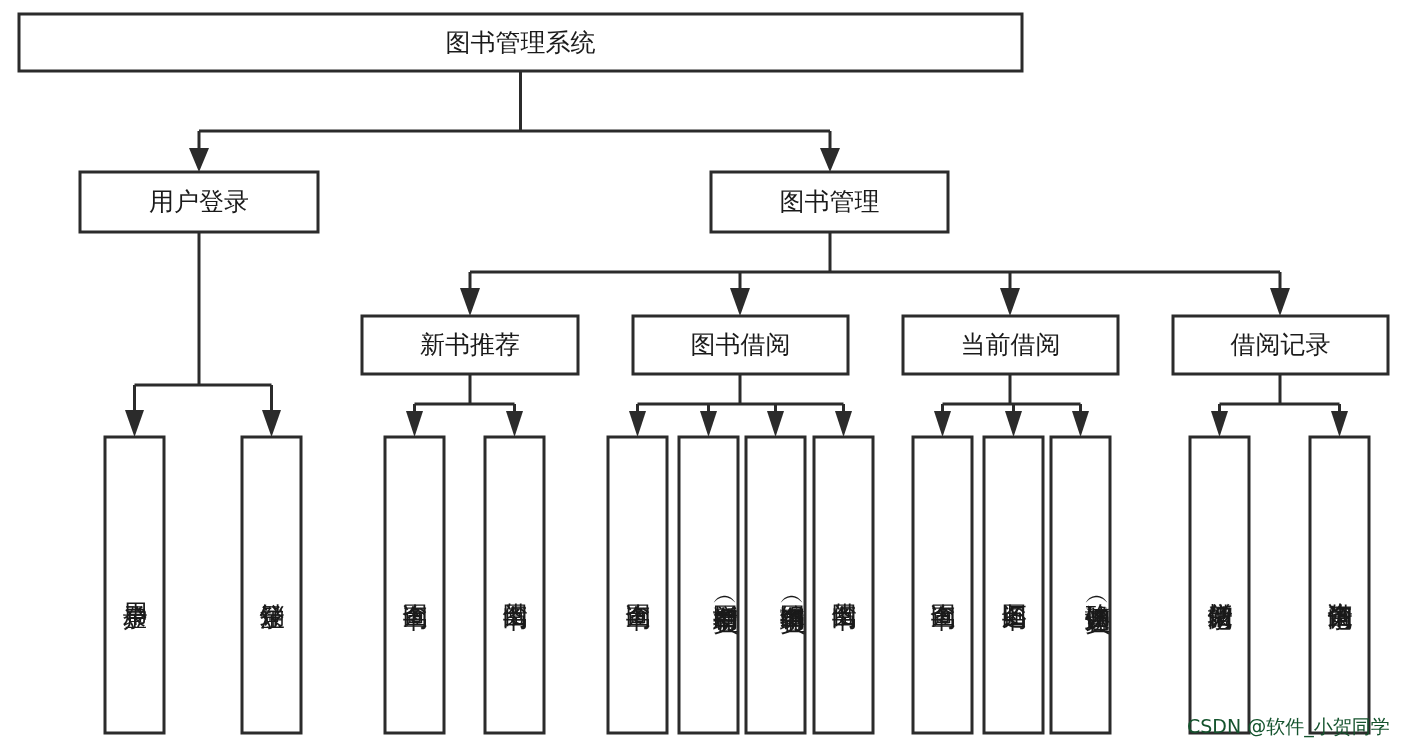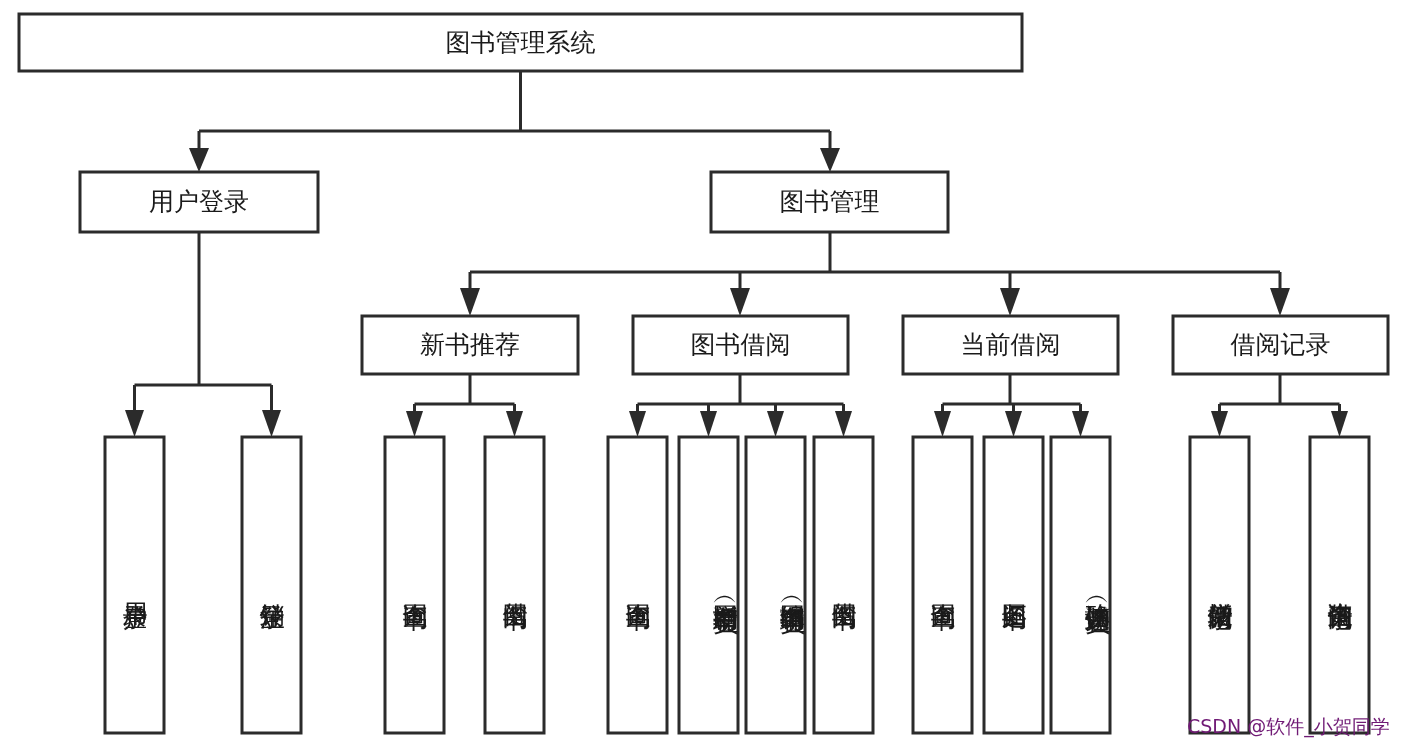--- a/index.html
+++ b/index.html
@@ -66,21 +66,21 @@
     letter-spacing: 1px;
     white-space: nowrap;
     text-align: center;
     pointer-events: none;
     user-select: none;
   }
   #watermark {
     position: absolute;
     font-family: "DejaVu Sans", "Liberation Sans", sans-serif;
     font-size: 19px;
-    color: #701a75;
+    color: #14532d;
     white-space: nowrap;
     left: 1187px;
     top: 714px;
   }
 </style>
 </head>
 <body>
 
 <div id="diagram-root">
 

